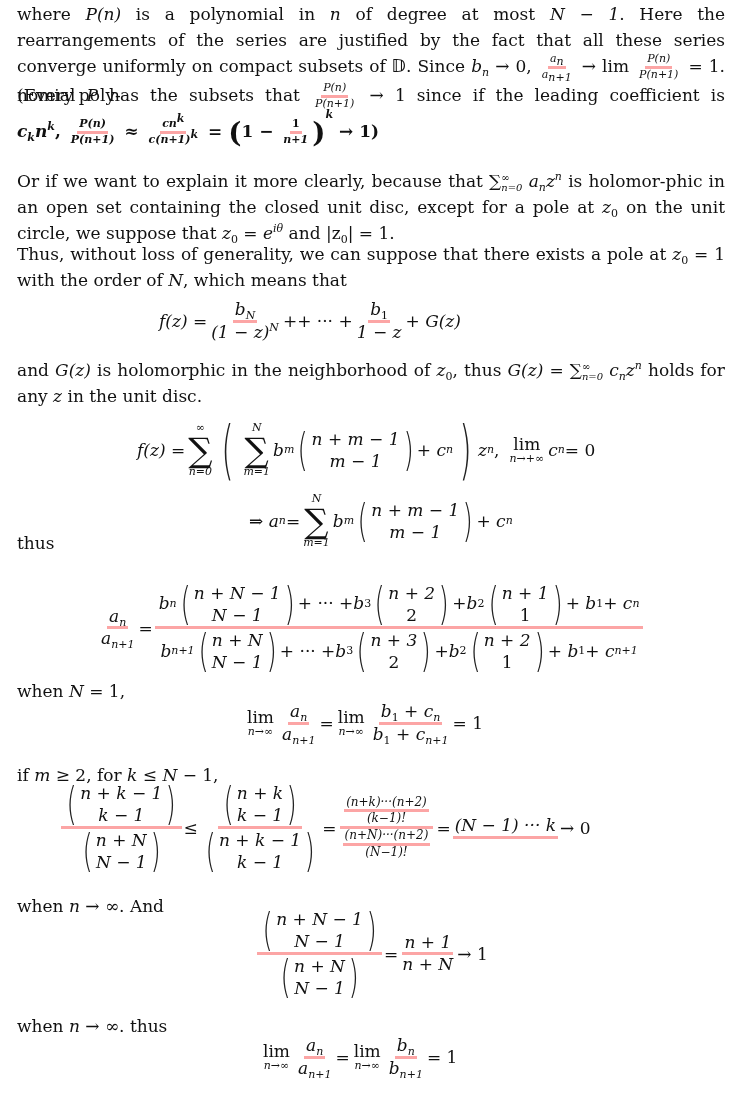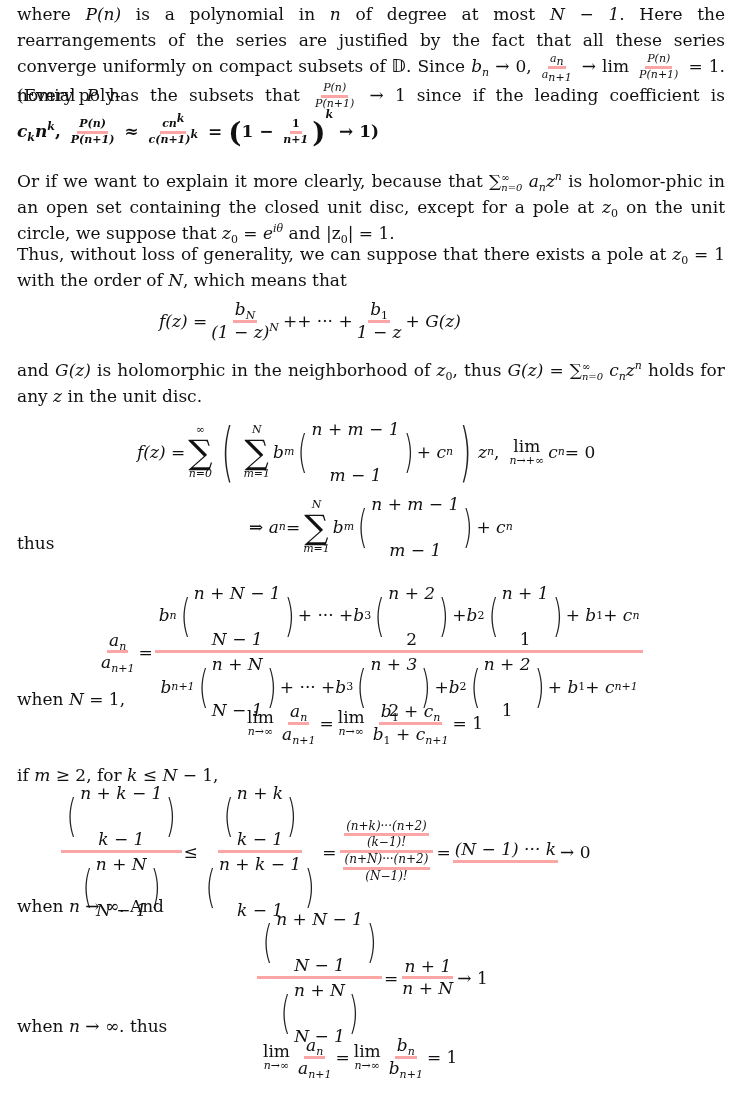--- a/index.html
+++ b/index.html
@@ -12,21 +12,21 @@
   i, .mi { font-style:italic; font-family:"DejaVu Serif", serif; }
   sub, sup { font-size:11px; line-height:0; }
   .frac { display:inline-flex; flex-direction:column; align-items:center; vertical-align:middle; margin:0 2px; }
   .frac > .num, .frac > .den { display:block; text-align:center; padding:0 2px; line-height:1.15; }
   .frac > .num { border-bottom:3px solid #fca5a5; }
   .frac.sm { font-size:11px; }
   .frac.xs { font-size:12px; }
   .eq { position:absolute; display:flex; align-items:center; white-space:nowrap; font-size:17px; }
   .binom { display:inline-flex; align-items:center; vertical-align:middle; }
   .binom .paren { font-size:44px; font-weight:100; line-height:1; transform:scaleX(0.6); font-family:"DejaVu Sans", sans-serif; color:#222;}
-  .binom .stack { display:inline-flex; flex-direction:column; align-items:center; line-height:1.3;gap:24px; }
+  .binom .stack { display:inline-flex; flex-direction:column; align-items:center; line-height:1.3; }
   .bigop { display:inline-flex; flex-direction:column; align-items:center; vertical-align:middle; margin:0 3px; }
   .bigop .sym { font-size:34px; line-height:0.95; }
   .bigop .lim { font-size:11px; line-height:1.1; }
   .limop { display:inline-flex; flex-direction:column; align-items:center; vertical-align:middle; margin:0 4px;text-align:center; }
   .limop .l { line-height:1.1; }
   .limop .s { font-size:11px; line-height:1.1; }
   .bigparen { font-size:64px; line-height:1; font-weight:100; transform:scaleX(0.5); display:inline-block; font-family:"DejaVu Sans", sans-serif; color:#222;}
   .dbl { font-family:"DejaVu Sans", sans-serif; font-weight:bold; }
 </style>
 </head>
@@ -240,21 +240,21 @@
             <span class="paren">)</span>
           </span>
         <i> + b</i>
           <sub>1</sub>
           <i> + c</i>
           <sub><i>n+1</i></sub>
       </span>
     </span>
   </div>
 
-  <div class="p" style="top:678px;margin-top:8px;">
+  <div class="p" style="top:678px;">
     <span>when </span><i>N</i><span> = 1,</span>
   </div>
 
   <div class="eq" style="left:226px; top:702px;">
     <span class="limop">
         <span class="l">lim</span>
         <i class="s">n→∞</i>
       </span>
     <span class="frac">
         <span class="num"><i>a</i><sub><i>n</i></sub></span>

